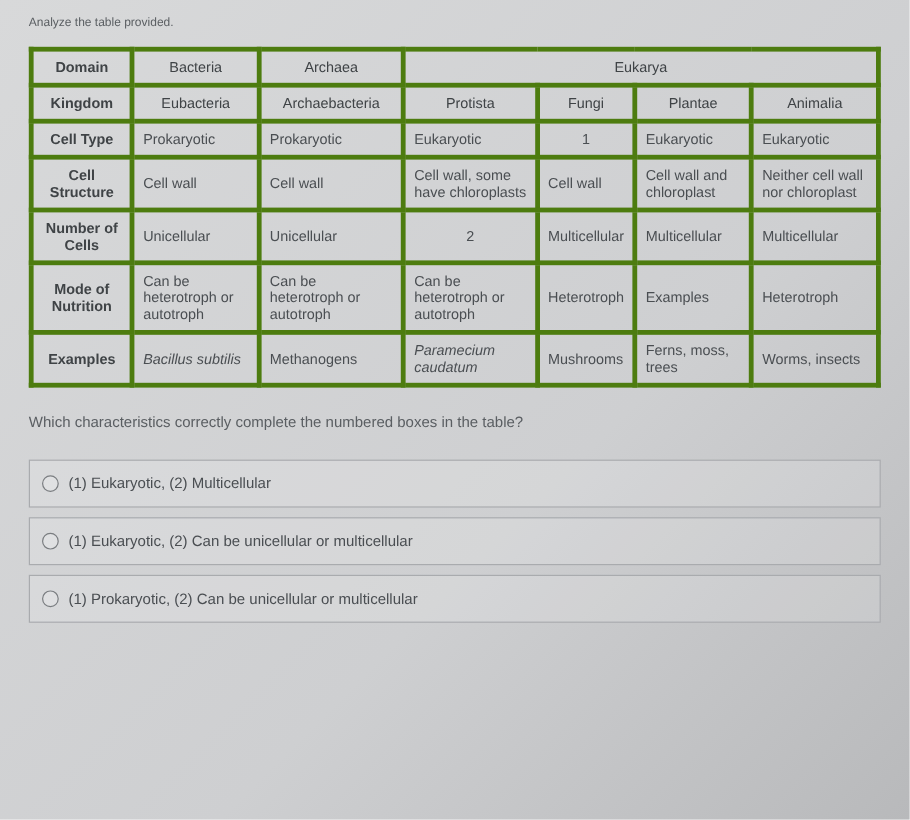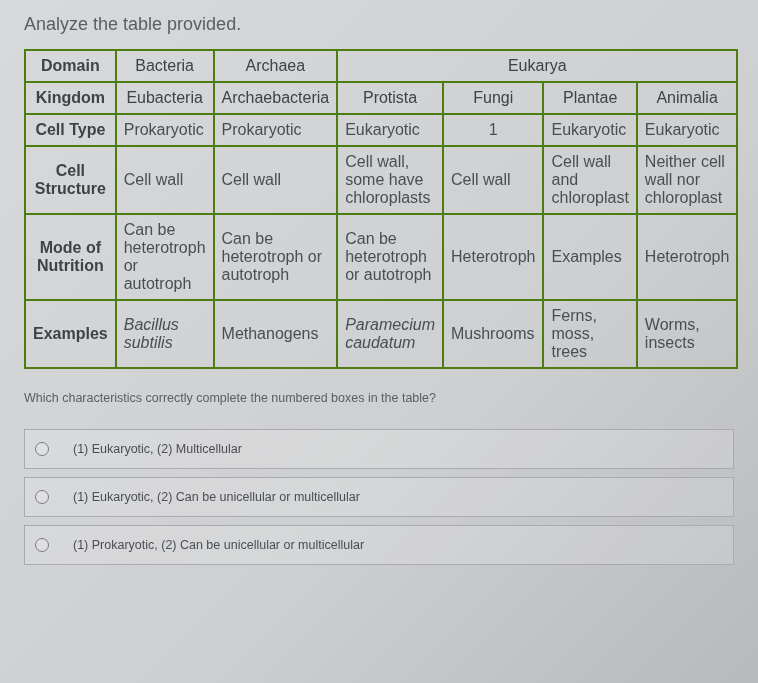--- a/index.html
+++ b/index.html
@@ -8,34 +8,34 @@
       background: #d8d9da;
       background: linear-gradient(135deg, #d8d9da 0%, #cecfd1 60%, #b8b9bb 100%);
       width: 758px;
       height: 683px;
       padding: 14px 24px 0 24px;
       color: #4a4e52;
       font-size: 12.5px;
       overflow: hidden;
     }
     .instruction {
-      font-size: 18px;
+      font-size: 10px;
       color: #5a5e62;
       margin-bottom: 14px;
     }
     table {
       border-collapse: collapse;
       width: 100%;
       background: rgba(255,255,255,0);
     }
     td, th {
-      border: 2px solid #4d7c0f;
+      border: 4px solid #4d7c0f;
       padding: 6px 7px;
       vertical-align: middle;
-      font-size: 16px;
+      font-size: 12px;
       color: #4a4e52;
       text-align: left;
       font-weight: normal;
       margin-top: 32px;
     }
     .hdr {
       font-weight: normal;
       text-align: center;
       color: #3f4346;
     }
@@ -53,21 +53,21 @@
       color: #5a5e62;
     }
     .options { }
     .option {
       border: 1px solid #a9abae;
       background: rgba(255,255,255,0.15);
       padding: 12px 10px;
       margin-bottom: 8px;
       display: flex;
       align-items: center;
-      gap: 24px;
+      gap: 8px;
       cursor: pointer;
       color: #4a4e52;
       font-size: 12.5px;
       text-align: right;
     }
     .radio {
       width: 14px;
       height: 14px;
       border: 1.5px solid #7a7d80;
       border-radius: 50%;
@@ -109,20 +109,29 @@
   <tr>
     <td class="rowhdr">Cell Structure</td>
     <td>Cell wall</td>
     <td>Cell wall</td>
     <td>Cell wall, some have chloroplasts</td>
     <td>Cell wall</td>
     <td>Cell wall and chloroplast</td>
     <td>Neither cell wall nor chloroplast</td>
   </tr>
   <tr>
+    <td class="rowhdr">Number of Cells</td>
+    <td>Unicellular</td>
+    <td>Unicellular</td>
+    <td class="center">2</td>
+    <td>Multicellular</td>
+    <td>Multicellular</td>
+    <td>Multicellular</td>
+  </tr>
+  <tr>
     <td class="rowhdr">Mode of Nutrition</td>
     <td>Can be heterotroph or autotroph</td>
     <td>Can be heterotroph or autotroph</td>
     <td>Can be heterotroph or autotroph</td>
     <td>Heterotroph</td>
     <td>Examples</td>
     <td>Heterotroph</td>
   </tr>
   <tr>
     <td class="rowhdr">Examples</td>

